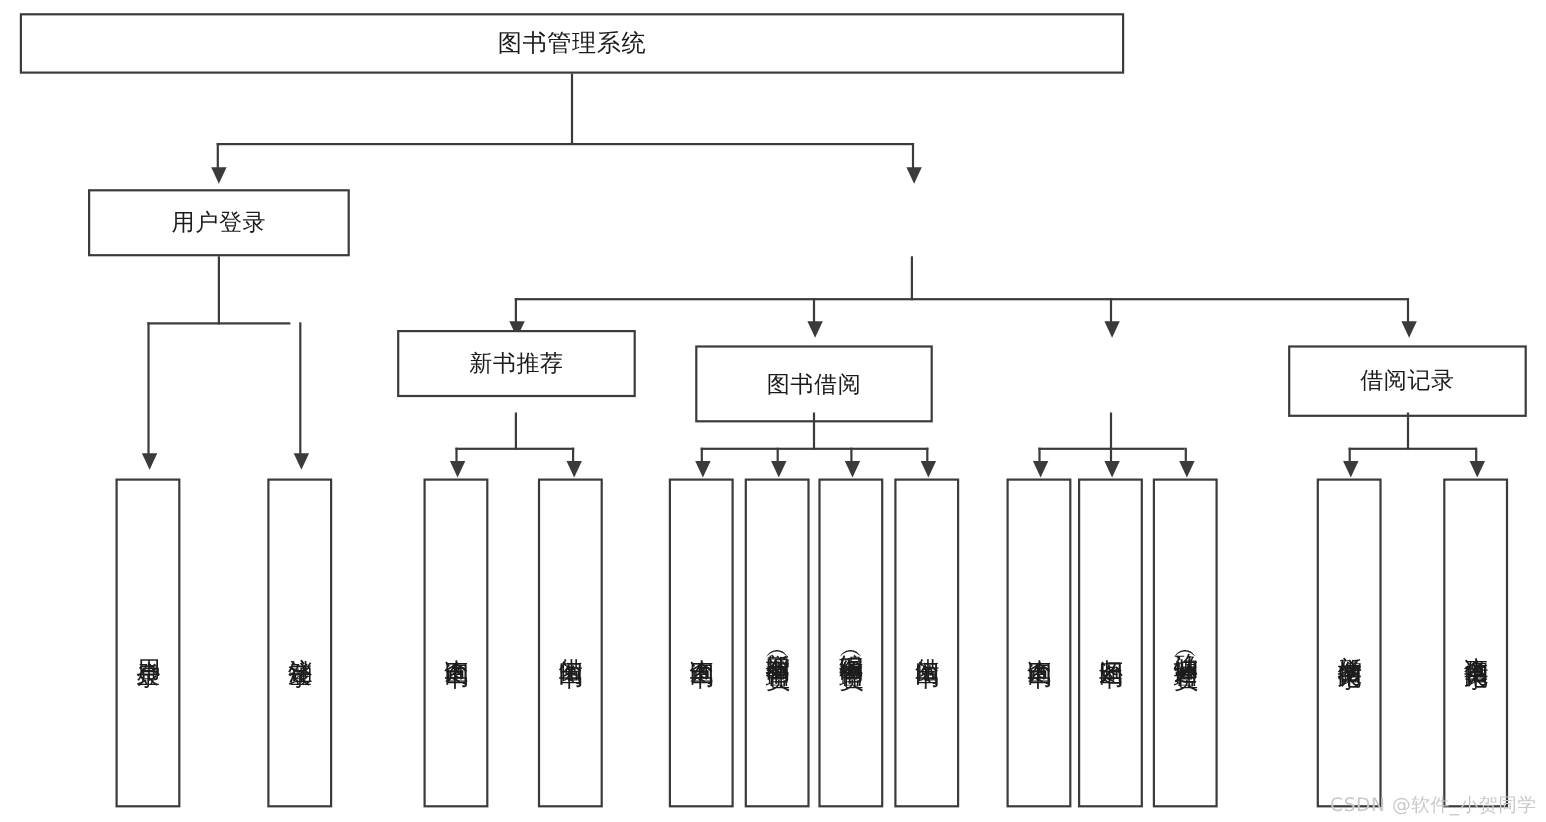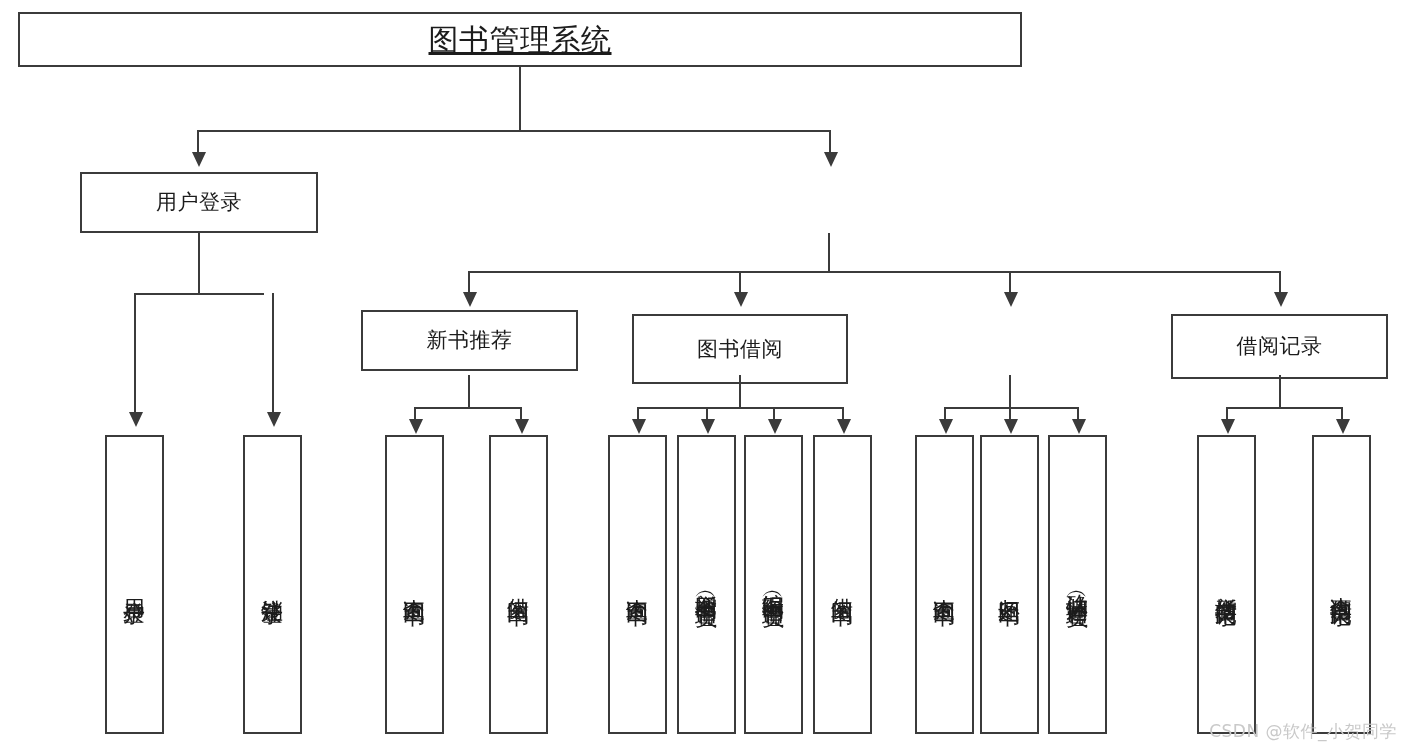--- a/index.html
+++ b/index.html
@@ -29,21 +29,21 @@
   .node .label{
     display:block;
     line-height:1.18;
     letter-spacing:0.5px;
     white-space:nowrap;
   }
   
   .node.horiz .label{
     font-size:21px;
   }
-  .node.root .label{ font-size:30px;text-decoration:underline; }
+  .node.root .label{ font-size:22px; }
 
   
   .node.vert{
     align-items:center;
     justify-content:center;
   }
   .node.vert .label{
     writing-mode:vertical-rl;
     text-orientation:upright;
     font-size:22px;
@@ -113,21 +113,21 @@
   <div class="ln h" style="left:468px; top:271px; width:812px;"></div>
   <div class="ln v" style="left:468px; top:271px; height:24px;"></div>
   <div class="arrow" style="left:462.5px; top:292px;"></div>
   <div class="ln v" style="left:739px; top:271px; height:24px;"></div>
   <div class="arrow" style="left:733.5px; top:292px;"></div>
   <div class="ln v" style="left:1009px; top:271px; height:24px;"></div>
   <div class="arrow" style="left:1003.5px; top:292px;"></div>
   <div class="ln v" style="left:1279px; top:271px; height:24px;"></div>
   <div class="arrow" style="left:1273.5px; top:292px;"></div>
 
-  <div class="node horiz" style="left:361px; top:310px; width:217px; height:61px;">
+  <div class="node horiz" style="left:361px; top:300px; width:217px; height:61px;">
     <span class="label">新书推荐</span>
   </div>
   <div class="node horiz" style="left:632px; top:314px; width:216px; height:70px;">
     <span class="label">图书借阅</span>
   </div>
   <div class="node horiz" style="left:1171px; top:314px; width:217px; height:65px;">
     <span class="label">借阅记录</span>
   </div>
 
   <div class="ln v" style="left:468px; top:375px; height:34px;"></div>

